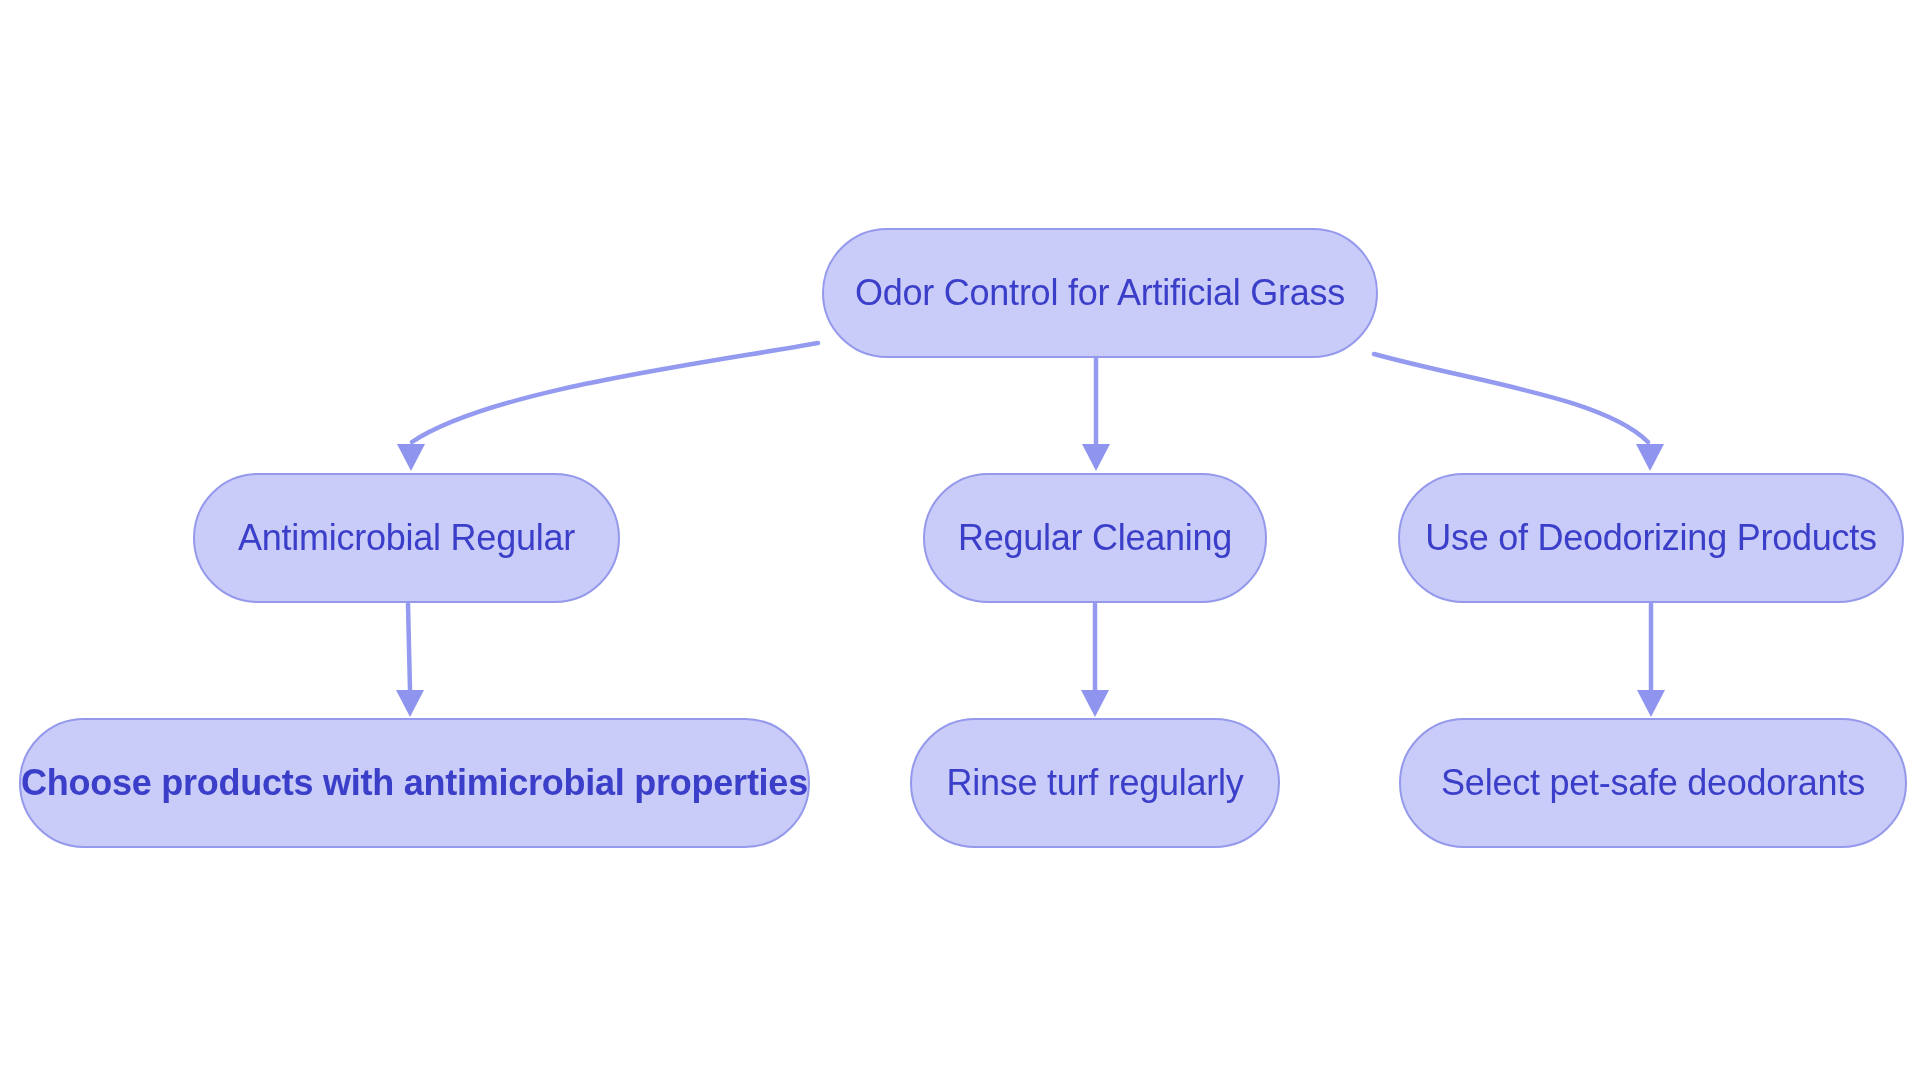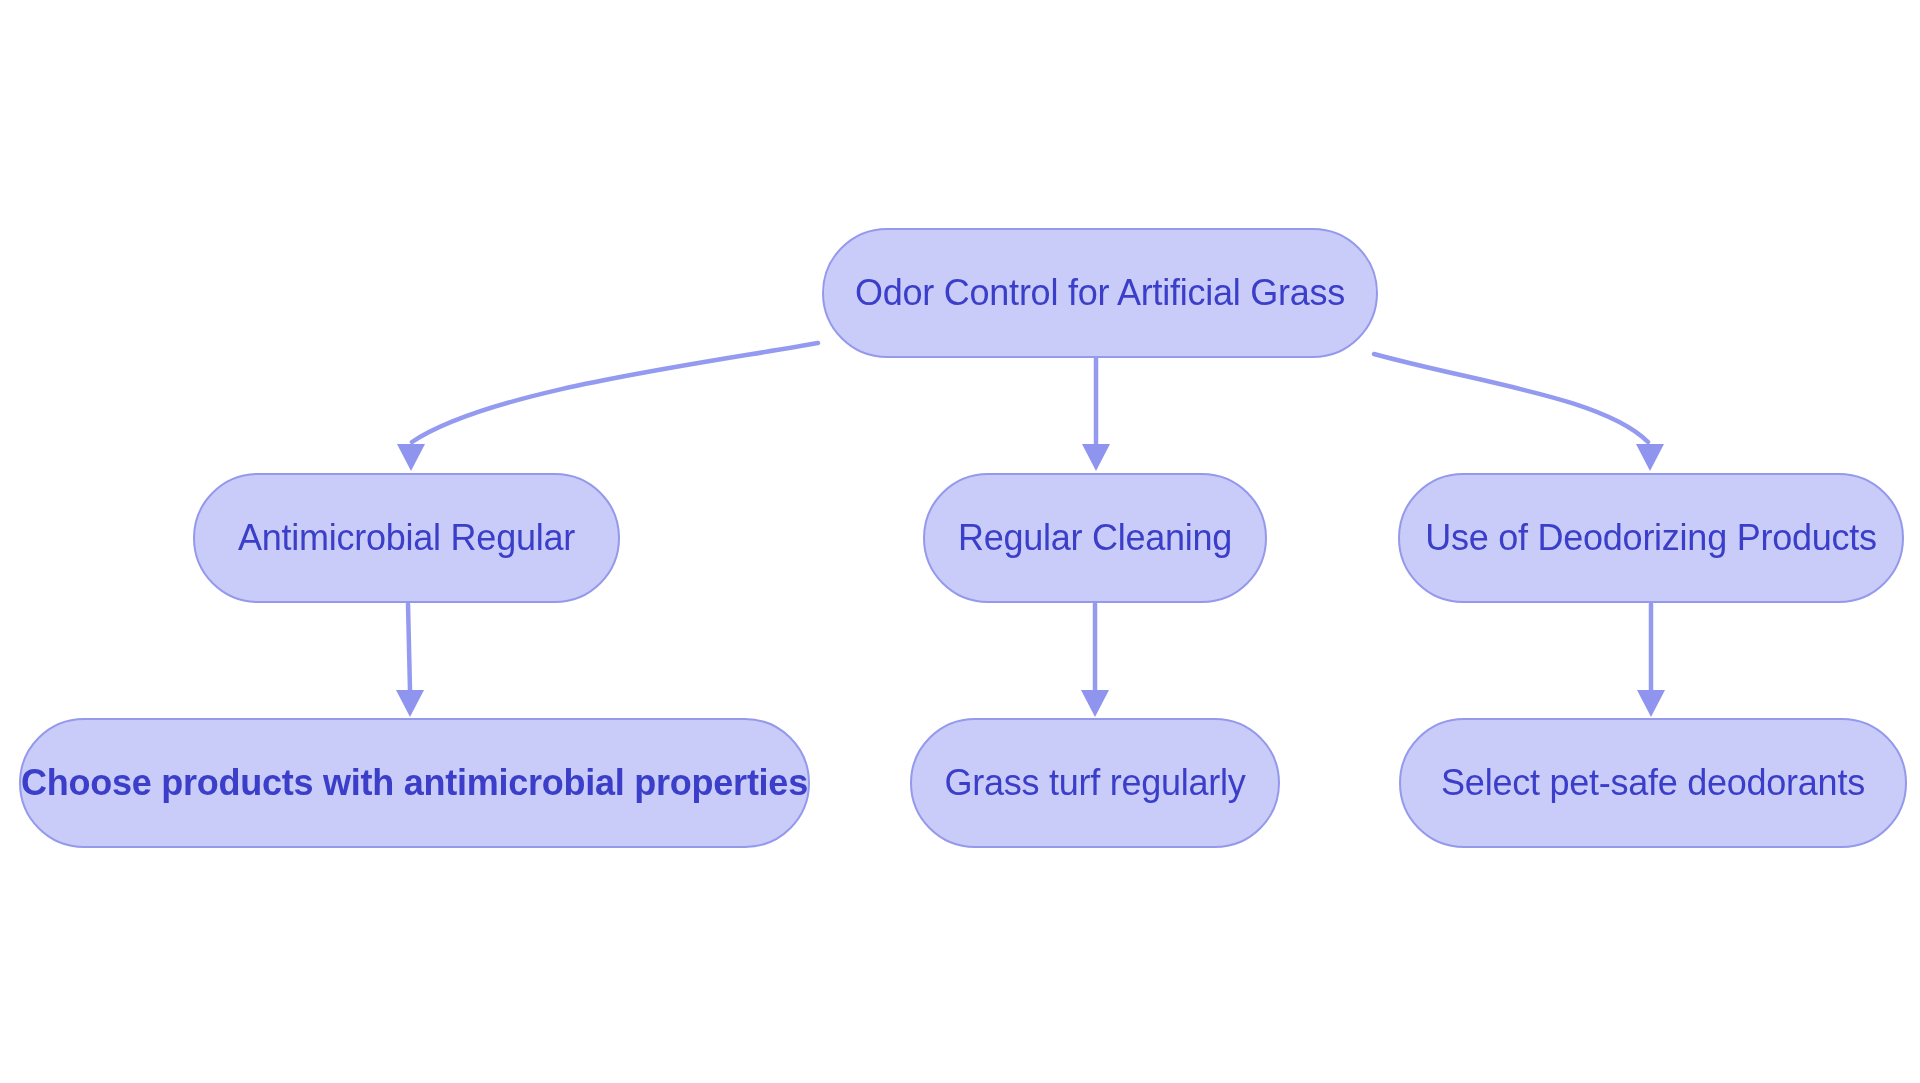--- a/index.html
+++ b/index.html
@@ -116,20 +116,20 @@
 
   <div class="node node-cleaning">
     <span class="label">Regular Cleaning</span>
   </div>
 
   <div class="node node-antimicrobial-act">
     <span class="label">Choose products with antimicrobial properties</span>
   </div>
 
   <div class="node node-cleaning-act">
-    <span class="label">Grass turf regularly</span>
+    <span class="label">Rinse turf regularly</span>
   </div>
 
   <div class="node node-deodorizing-act">
     <span class="label">Select pet-safe deodorants</span>
   </div>
 
 </div>
 
 </body></html>

